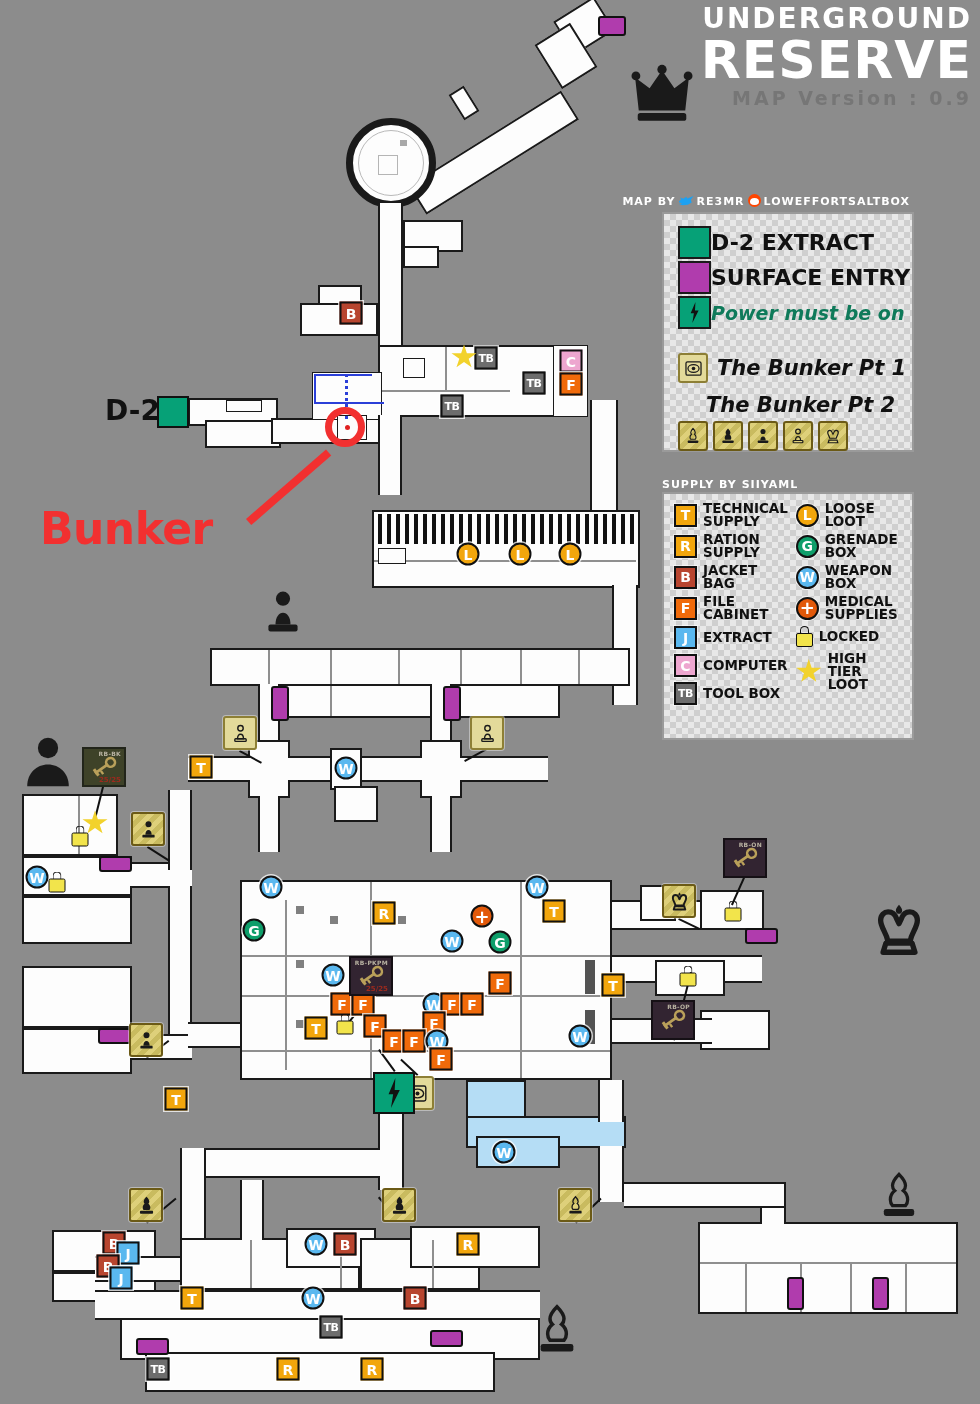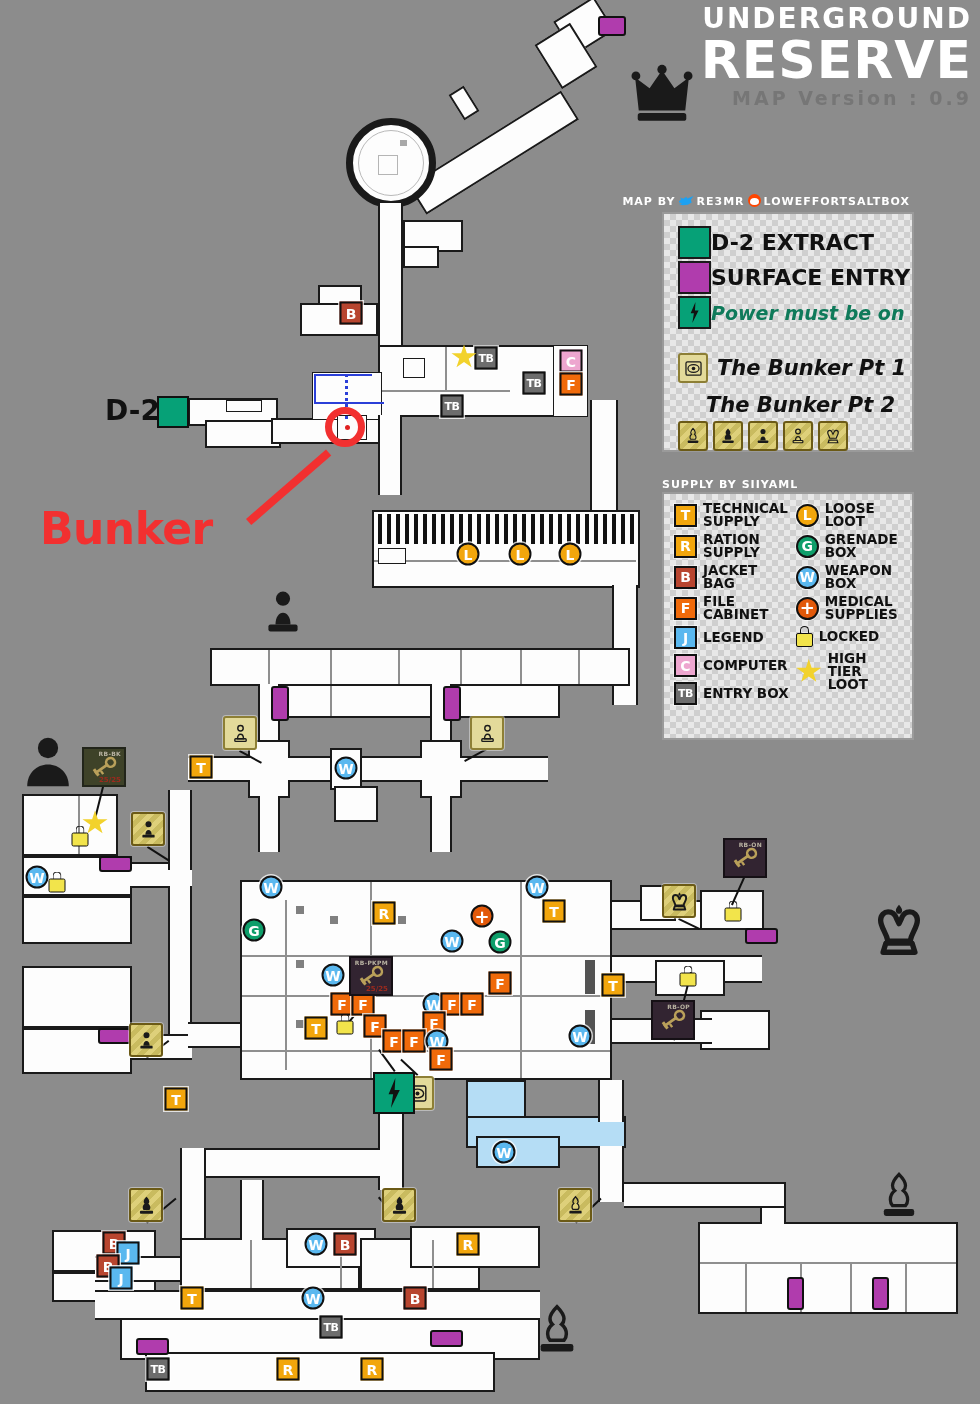--- a/index.html
+++ b/index.html
@@ -825,29 +825,29 @@
           <div class="lg-item">
             <div class="chip sq-B">B</div>
             <div class="lg-text">JACKET BAG</div>
           </div>
           <div class="lg-item">
             <div class="chip sq-F">F</div>
             <div class="lg-text">FILE<br>CABINET</div>
           </div>
           <div class="lg-item">
             <div class="chip sq-J">J</div>
-            <div class="lg-text">LEGEND</div>
+            <div class="lg-text">EXTRACT</div>
           </div>
           <div class="lg-item">
             <div class="chip sq-C">C</div>
             <div class="lg-text">COMPUTER</div>
           </div>
           <div class="lg-item">
             <div class="chip sq-TB">TB</div>
-            <div class="lg-text">ENTRY BOX</div>
+            <div class="lg-text">TOOL BOX</div>
           </div>
         </div>
       <div class="lg-col" id="lg-right" style="width:114px;">
           <div class="lg-item">
             <div class="chip rd rd-L">L</div>
             <div class="lg-text">LOOSE<br>LOOT</div>
           </div>
           <div class="lg-item">
             <div class="chip rd rd-G">G</div>
             <div class="lg-text">GRENADE<br>BOX</div>

